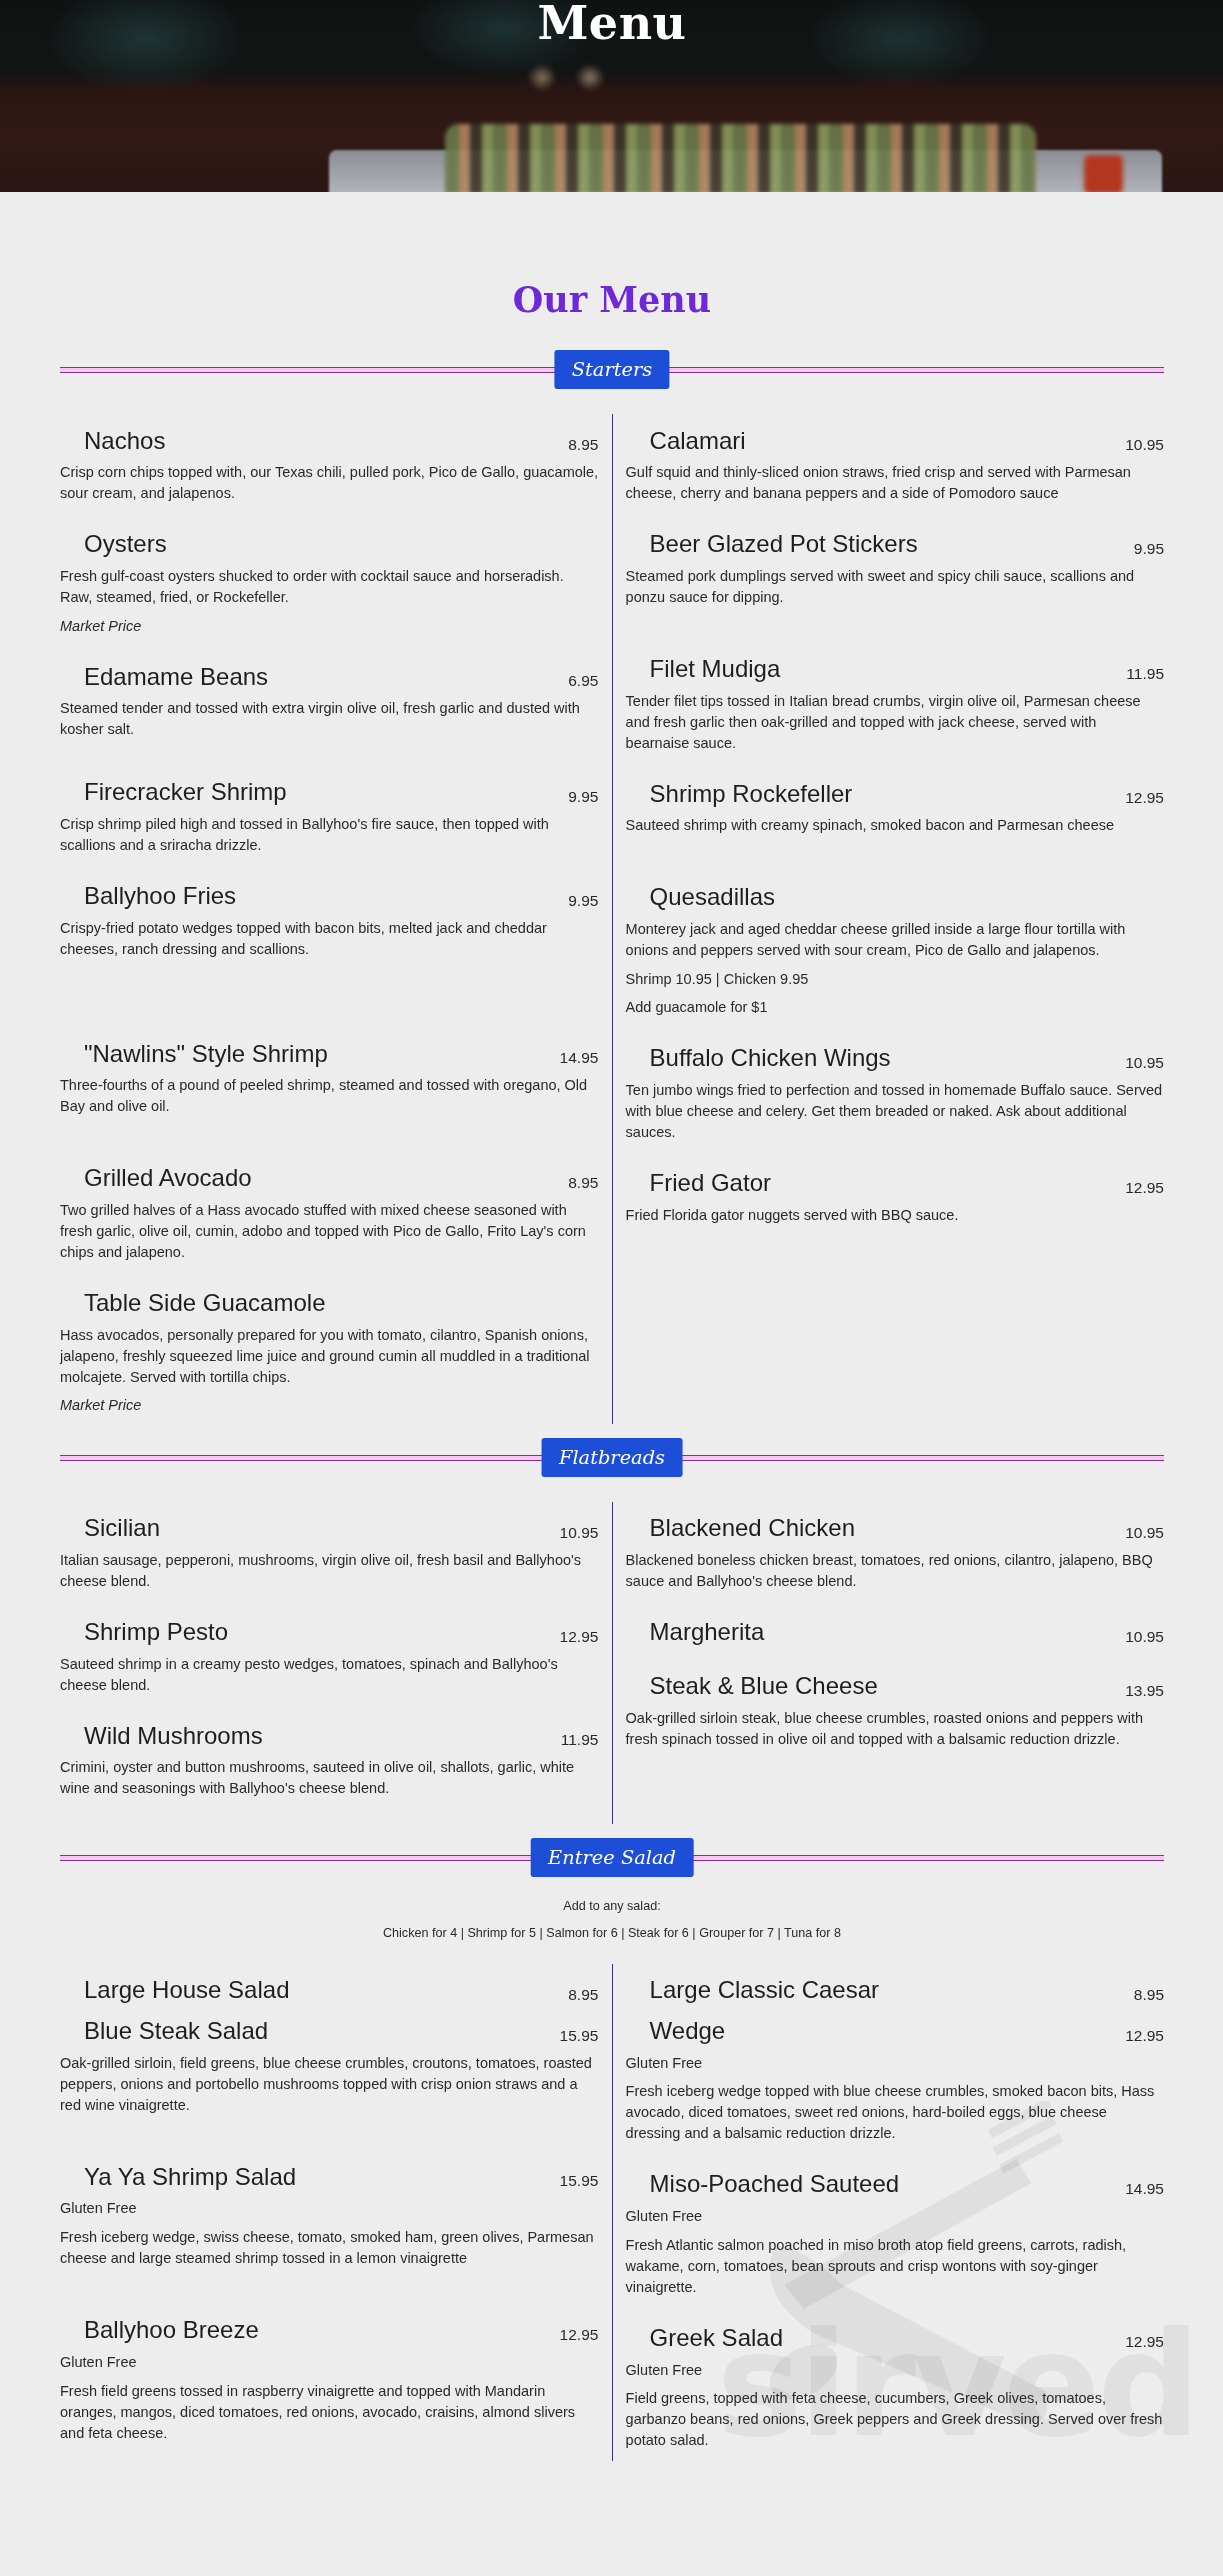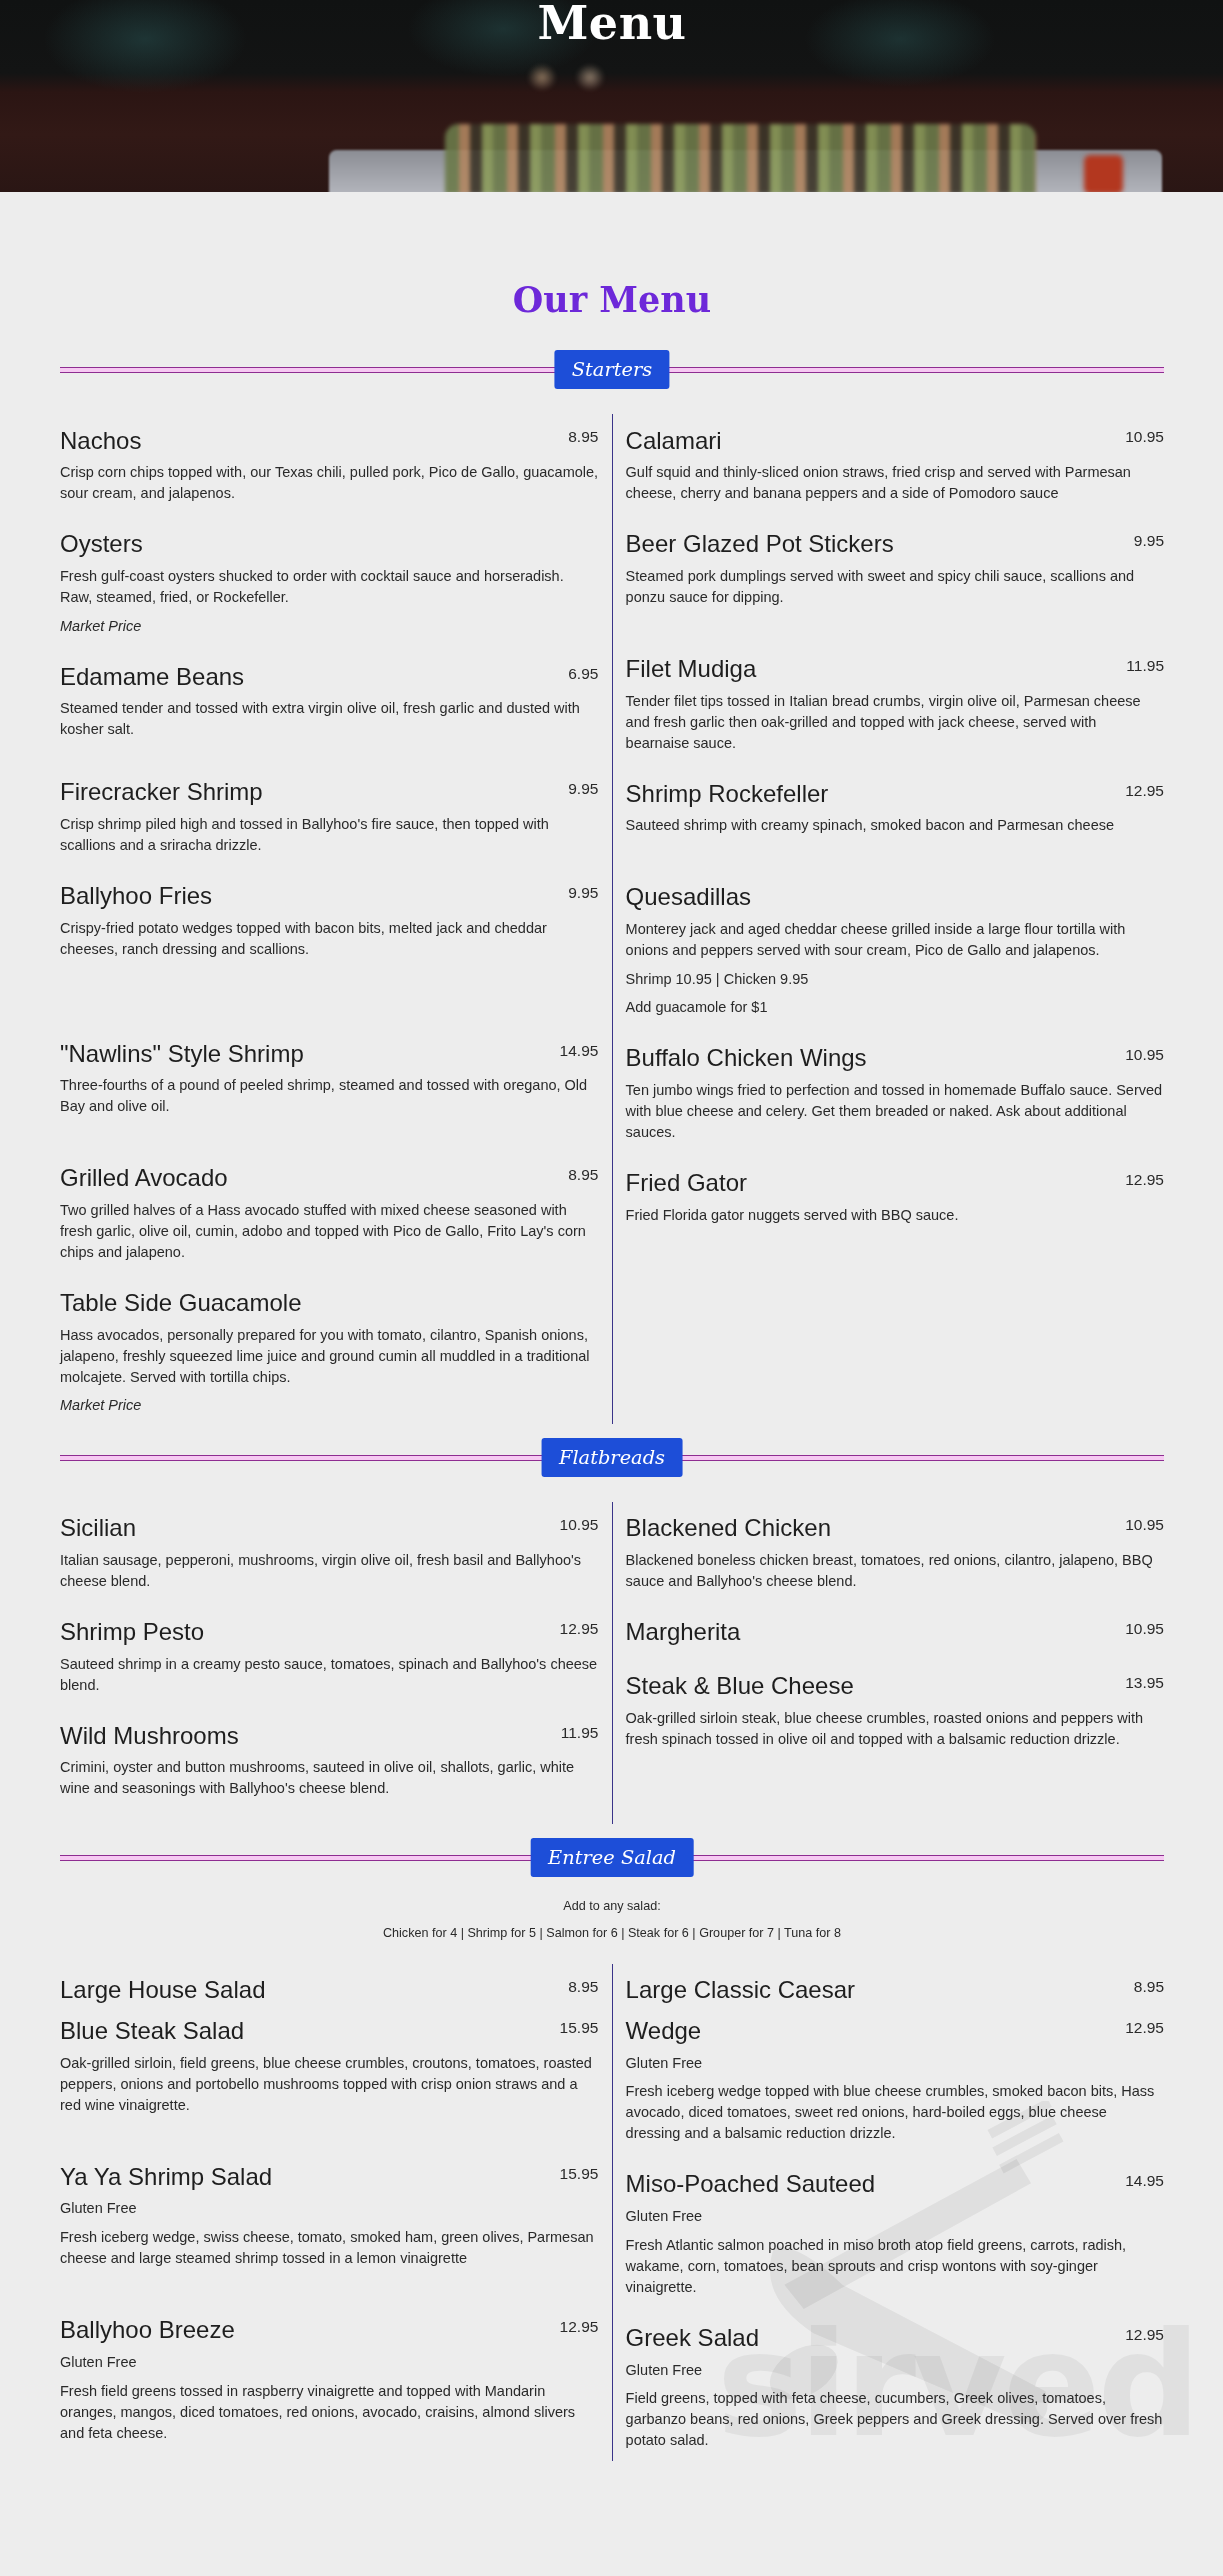--- a/index.html
+++ b/index.html
@@ -64,21 +64,21 @@
 
   .grid { position: relative; display: grid; grid-template-columns: 1fr 1fr; margin-top: 25px; }
   .grid::before {
     content: ""; position: absolute; left: 50%; top: 0; bottom: 0; width: 1px; background: #3a3489;
   }
   .col { padding-top: 11.6px; }
   .col.left { padding-right: 13.6px; }
   .col.right { padding-left: 13.6px; }
 
   .item { position: relative; margin-bottom: 25px; }
-  .item .head { display: flex; justify-content: space-between; align-items: flex-start; }
+  .item .head { display: flex; justify-content: space-between; align-items: flex-end; margin-left: 24px; }
   .item .name { font-size: 24px; color: #1e1e1e; line-height: 29px; font-weight: normal; }
   .item .price { font-size: 15.5px; color: #2a2a2a; line-height: 19.4px; margin-top: 1.9px; }
   .item .desc { font-size: 14.5px; line-height: 21px; color: #2a2a2a; margin-top: 7.7px; }
   .item .note { font-size: 14.5px; line-height: 21px; color: #2a2a2a; margin-top: 7.7px; }
   .item .note.italic { font-style: italic; }
   .item .tag { font-size: 14.5px; line-height: 21px; color: #2a2a2a; margin-top: 7.7px; }
 
   .salad-addon { text-align: center; font-size: 12.6px; color: #2a2a2a; margin-top: 15.5px; line-height: 27px; }
 
   .watermark {
@@ -249,21 +249,21 @@
               <div class="name">Sicilian</div>
               <div class="price">10.95</div>
             </div>
           <div class="desc">Italian sausage, pepperoni, mushrooms, virgin olive oil, fresh basil and Ballyhoo's cheese blend.</div>
         </div>
         <div class="item">
           <div class="head">
               <div class="name">Shrimp Pesto</div>
               <div class="price">12.95</div>
             </div>
-          <div class="desc">Sauteed shrimp in a creamy pesto sauce, tomatoes, spinach and Ballyhoo's cheese blend.</div>
+          <div class="desc">Sauteed shrimp in a creamy pesto wedges, tomatoes, spinach and Ballyhoo's cheese blend.</div>
         </div>
         <div class="item">
           <div class="head">
               <div class="name">Wild Mushrooms</div>
               <div class="price">11.95</div>
             </div>
           <div class="desc">Crimini, oyster and button mushrooms, sauteed in olive oil, shallots, garlic, white wine and seasonings with Ballyhoo's cheese blend.</div>
         </div>
       </div>
       <div class="col right">

